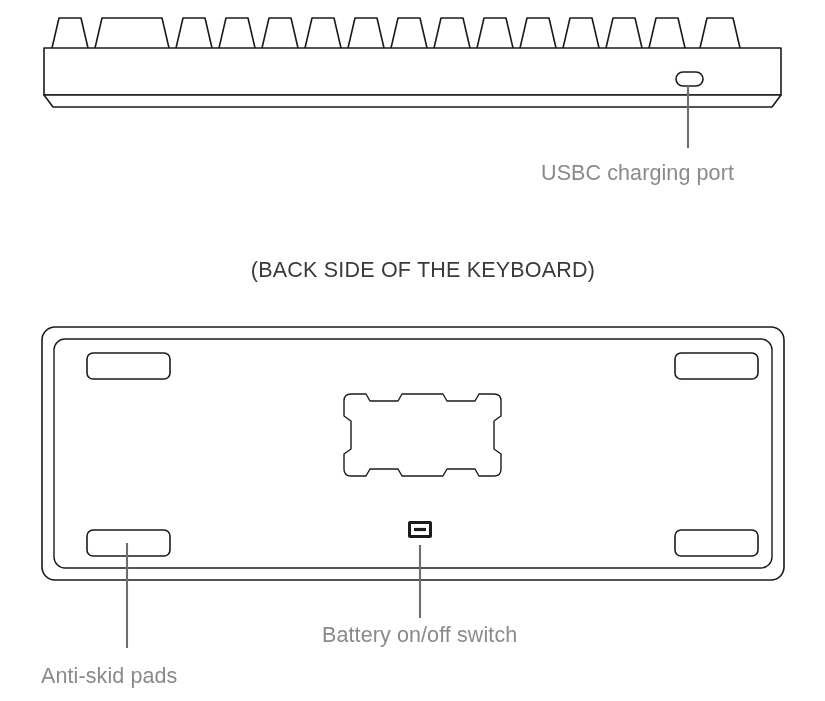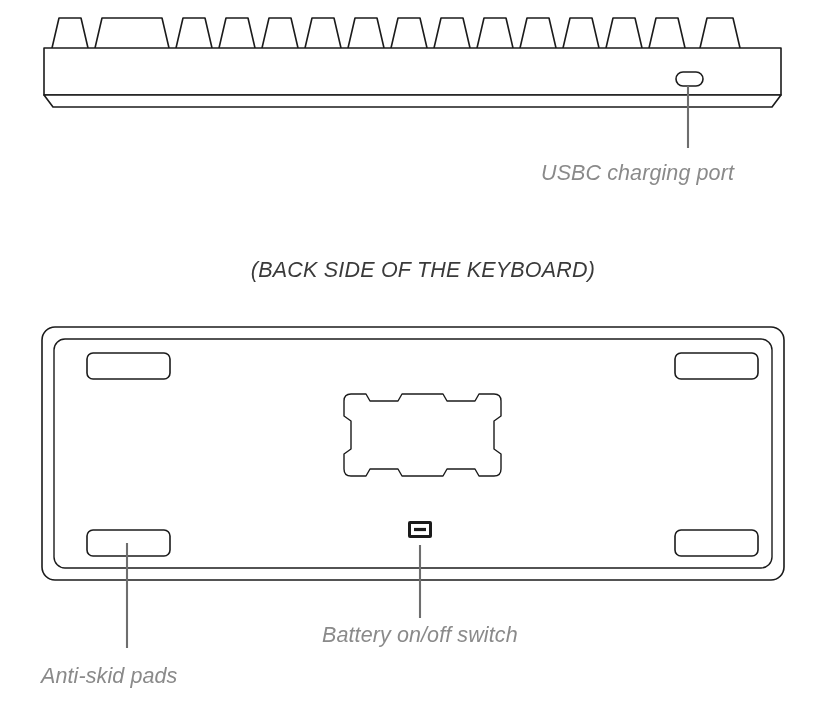--- a/index.html
+++ b/index.html
@@ -12,21 +12,20 @@
     height: 701px;
     font-family: "Liberation Sans", sans-serif;
     position: relative;
     overflow: hidden;
   }
   #diagram-root {
     position: absolute;
     left: 0; top: 0;
     width: 825px;
     height: 701px;
-    font-style: italic;
   }
   svg { display: block; }
   .stroke-dark {
     fill: none;
     stroke: #1b1b1b;
     stroke-width: 1.6;
     stroke-linejoin: round;
     stroke-linecap: round;
   }
   .stroke-dark-thin {

